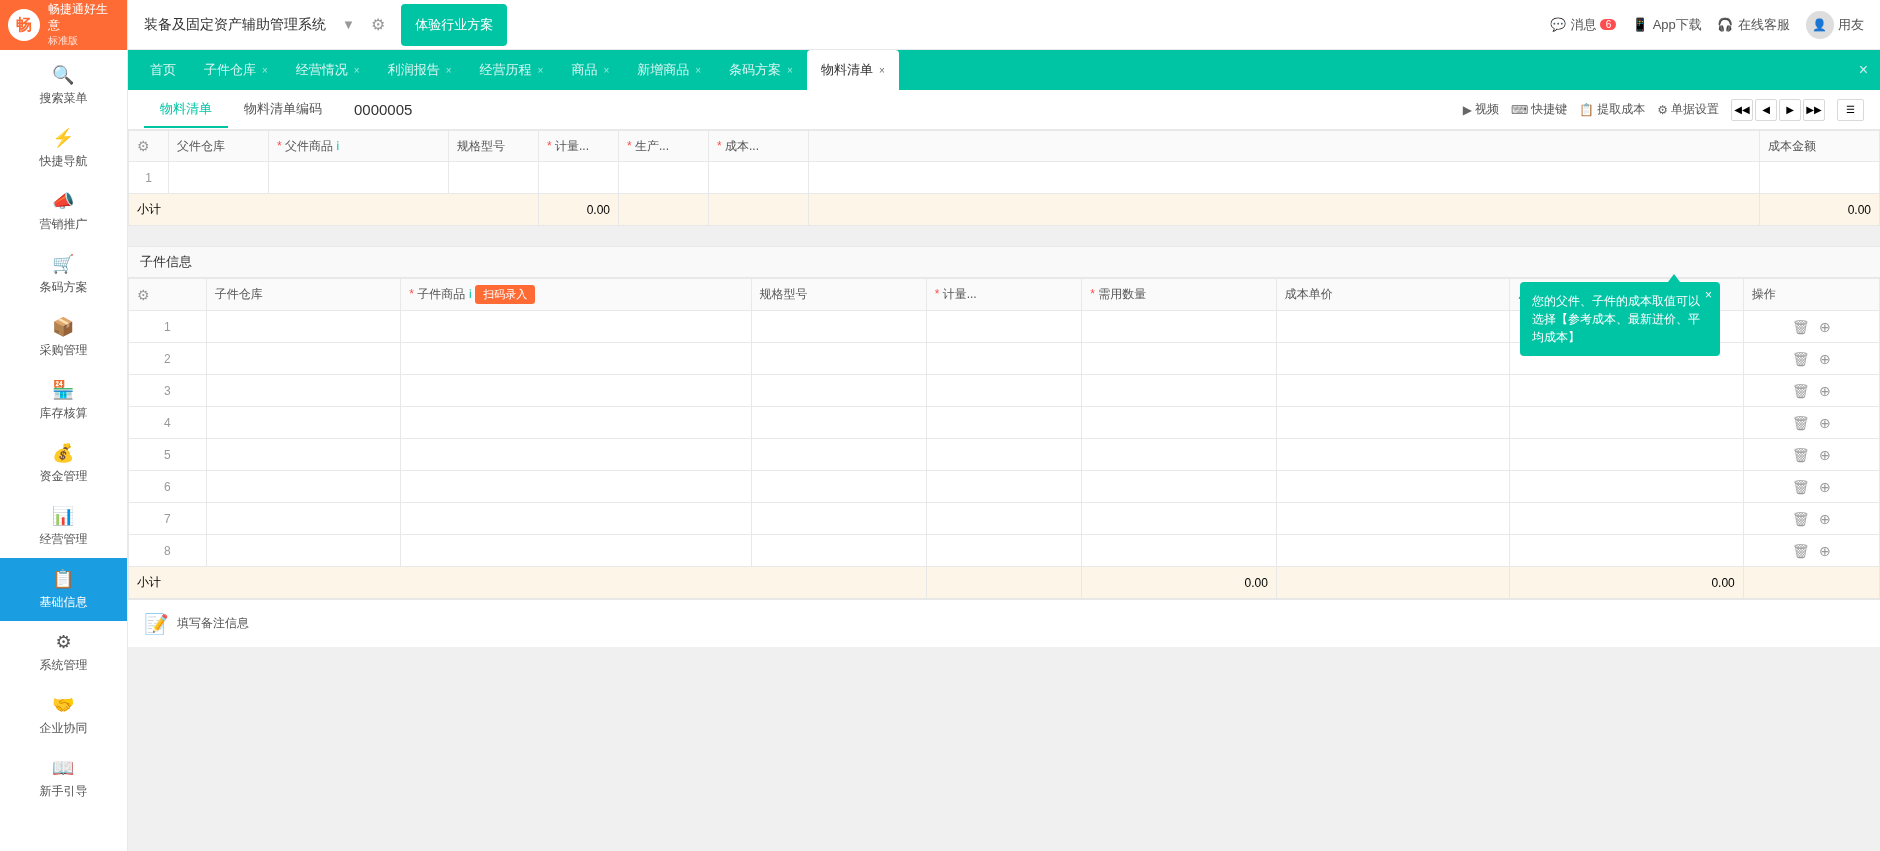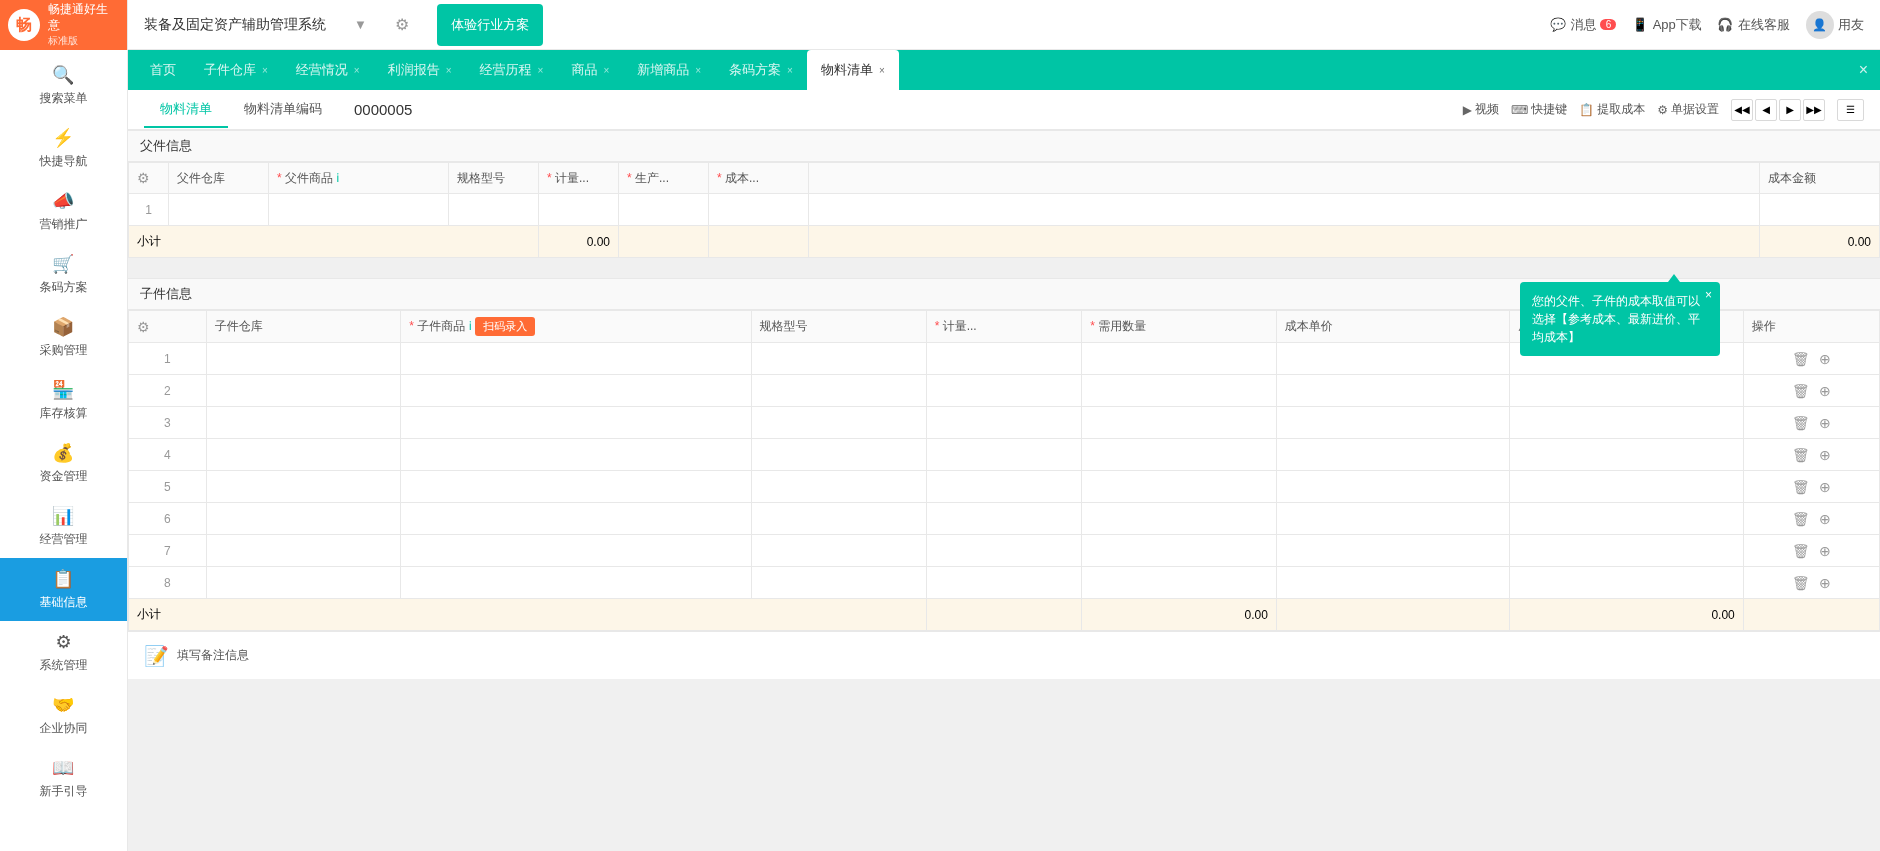--- a/index.html
+++ b/index.html
@@ -60,21 +60,21 @@
     
     .topbar {
       background: #fff;
       border-bottom: 1px solid #e8e8e8;
       display: flex;
       align-items: center;
       padding: 0 16px;
       height: 50px;
       justify-content: space-between;
     }
-    .topbar-left { display: flex; align-items: center; gap: 28px; }
+    .topbar-left { display: flex; align-items: center; gap: 16px; }
     .system-title { font-size: 14px; color: #333; font-weight: 500; }
     .topbar-btn {
       background: #00c5a5;
       color: #fff;
       border: none;
       border-radius: 4px;
       padding: 12px 14px;
       font-size: 13px;
       cursor: pointer;
     }
@@ -442,21 +442,20 @@
         <button class="page-nav-btn">▶</button>
         <button class="page-nav-btn">▶▶</button>
       </div>
       <button class="page-nav-btn" style="width:auto;padding:0 8px;">☰</button>
     </div>
   </div>
 
   <div class="content">
 
     <div class="section">
-      <div class="section-header">父件信息</div>
       <table class="data-table">
         <thead>
           <tr>
             <th class="col-narrow"><span class="settings-icon">⚙</span></th>
             <th class="col-warehouse">父件仓库</th>
             <th class="col-product">
               <span class="required">*</span> 父件商品 <span style="color:#00c5a5;cursor:pointer;">ℹ</span>
             </th>
             <th class="col-spec">规格型号</th>
             <th class="col-unit"><span class="required">*</span> 计量...</th>

